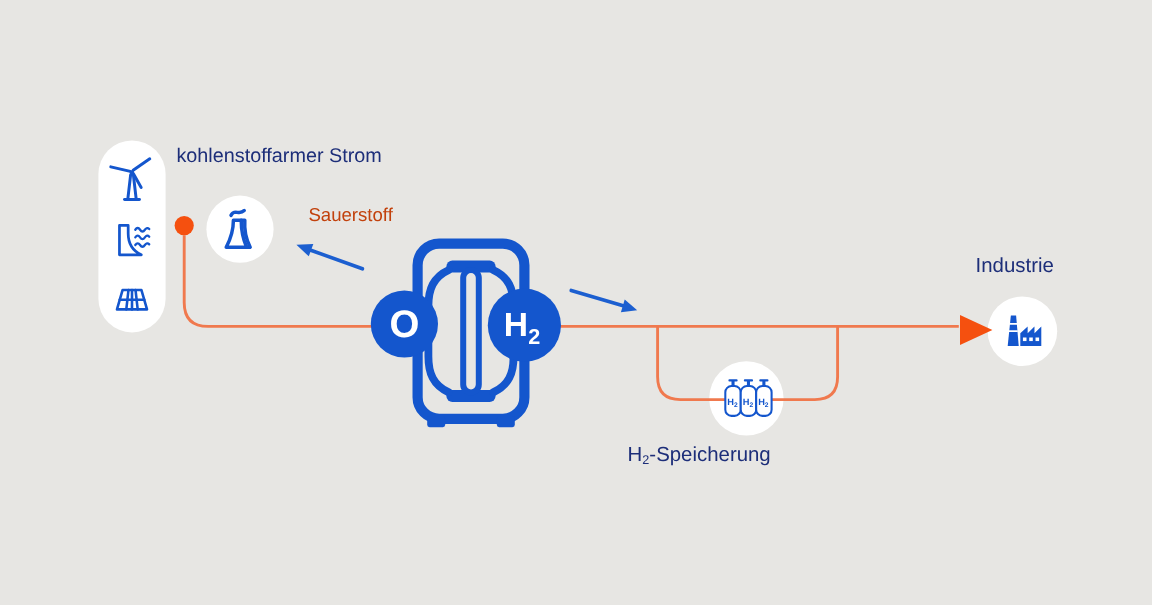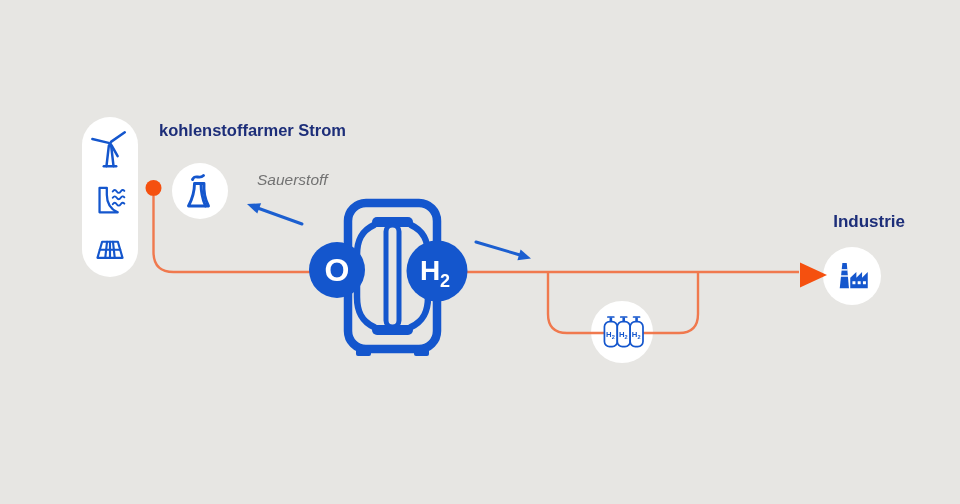--- a/index.html
+++ b/index.html
@@ -16,26 +16,26 @@
     display:flex;flex-direction:column;align-items:center;justify-content:space-around;
     padding:6px 0;box-sizing:border-box;
   }
   .circle{position:absolute;background:#ffffff;border-radius:50%;}
   .circle-cooling{left:172px;top:163px;width:56px;height:56px;}
   .circle-storage{left:591px;top:301px;width:62px;height:62px;}
   .circle-industry{left:823px;top:247px;width:58px;height:58px;}
   .icon-wrap{display:flex;align-items:center;justify-content:center;width:100%;height:100%;}
   .abs{position:absolute;}
   .lbl{position:absolute;line-height:1.15;white-space:nowrap;}
-  .lbl-navy{color:#1d2e79;font-weight:700;margin-left:12px;}
-  .lbl-blue{color:#737373;font-weight:500;font-style:italic;}
+  .lbl-navy{color:#1d2e79;font-weight:400;}
+  .lbl-blue{color:#c2410c;font-weight:500;}
   .fs17{font-size:17px;}
   .fs16{font-size:16.5px;}
   .fs15{font-size:15.5px;}
-  .center{text-align:right;}
+  .center{text-align:left;}
   .sub{font-size:0.62em;vertical-align:-0.22em;font-weight:inherit;}
   svg{display:block;}
 </style>
 </head>
 <body>
 
 <div class="canvas">
 
   <div class="pill">
     <svg width="42" height="42" viewBox="0 0 44 44">
@@ -149,16 +149,17 @@
       <text x="135" y="85" font-size="28"><tspan>H</tspan><tspan font-size="18" dy="7">2</tspan></text>
     </g>
   </svg>
 
   <div class="lbl lbl-navy fs16" style="left:147px;top:121px">kohlenstoffarmer Strom</div>
 
   <div class="lbl lbl-blue fs15" style="left:257px;top:171px">Sauerstoff</div>
 
 
 
+  <div class="lbl lbl-navy fs17 center" style="left:523px;top:369px;width:200px"><span>H</span><span class="sub">2</span><span>-Speicherung</span></div>
 
   <div class="lbl lbl-navy fs17 center" style="left:813px;top:212px;width:80px">Industrie</div>
 
 </div>
 
 </body></html>

